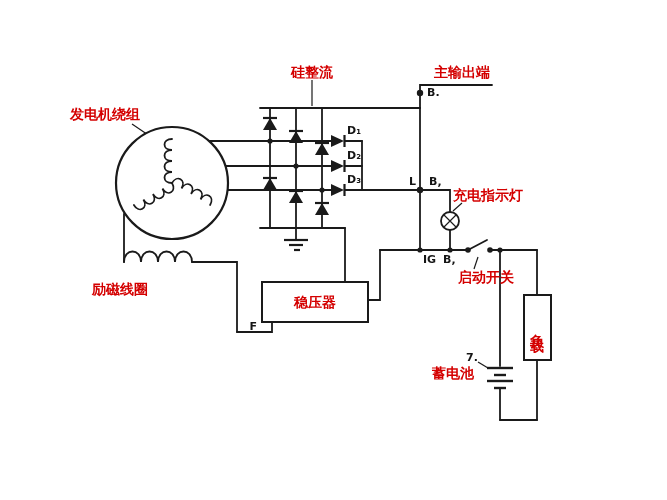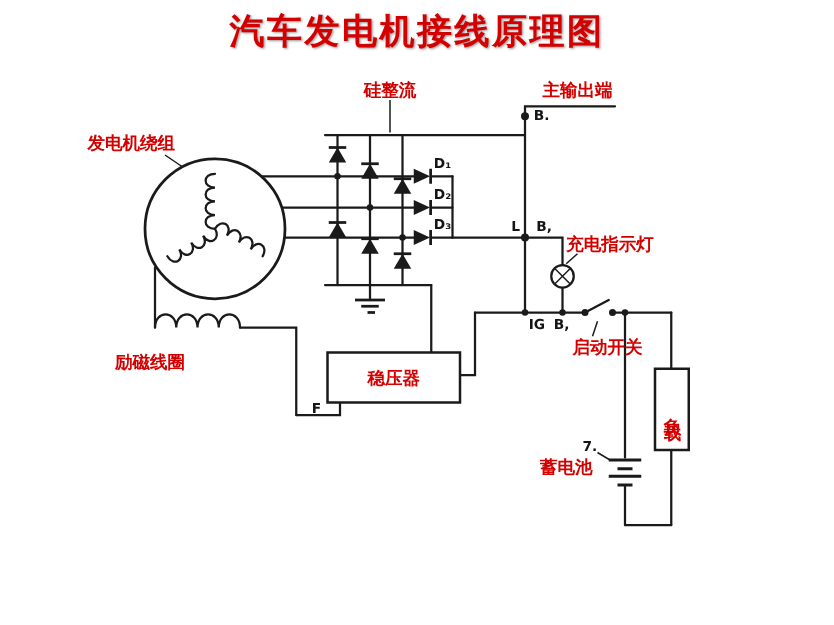--- a/index.html
+++ b/index.html
@@ -29,21 +29,20 @@
     display:flex;align-items:center;justify-content:center;
     writing-mode:vertical-rl;text-orientation:upright;
     color:#d40000;font-size:14px;font-weight:bold;letter-spacing:5px;
   }
 </style>
 </head>
 <body>
 
 <div id="stage">
 
-  <div id="title">汽车发电机接线原理图</div>
 
   <svg width="667" height="500" viewBox="0 0 667 500">
 
     <g>
 
       <path class="wire" d="M260,108 H420"></path>
       <path class="wire" d="M420,108 V85 H492"></path>
       <path class="wire" d="M420,108 V250"></path>
 
       <path class="wire" d="M209,141 H270"></path>

